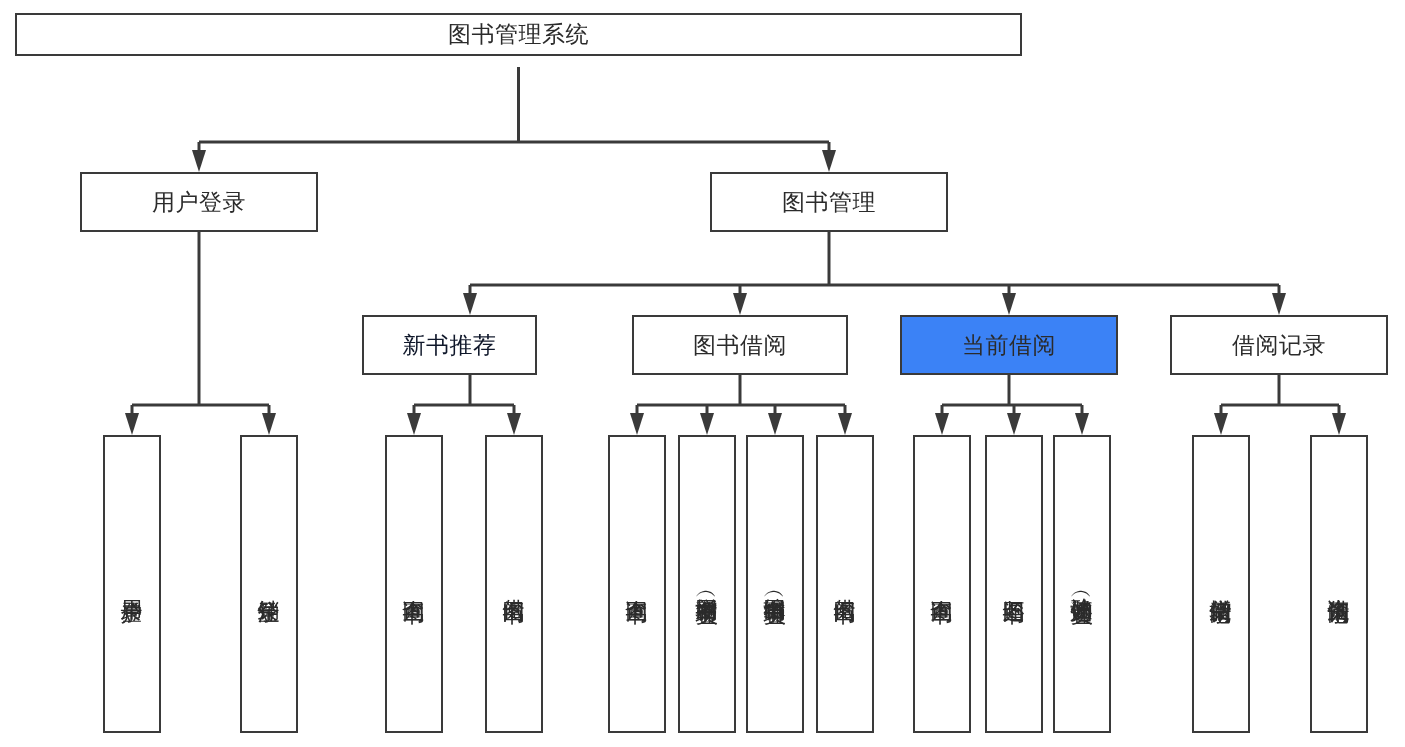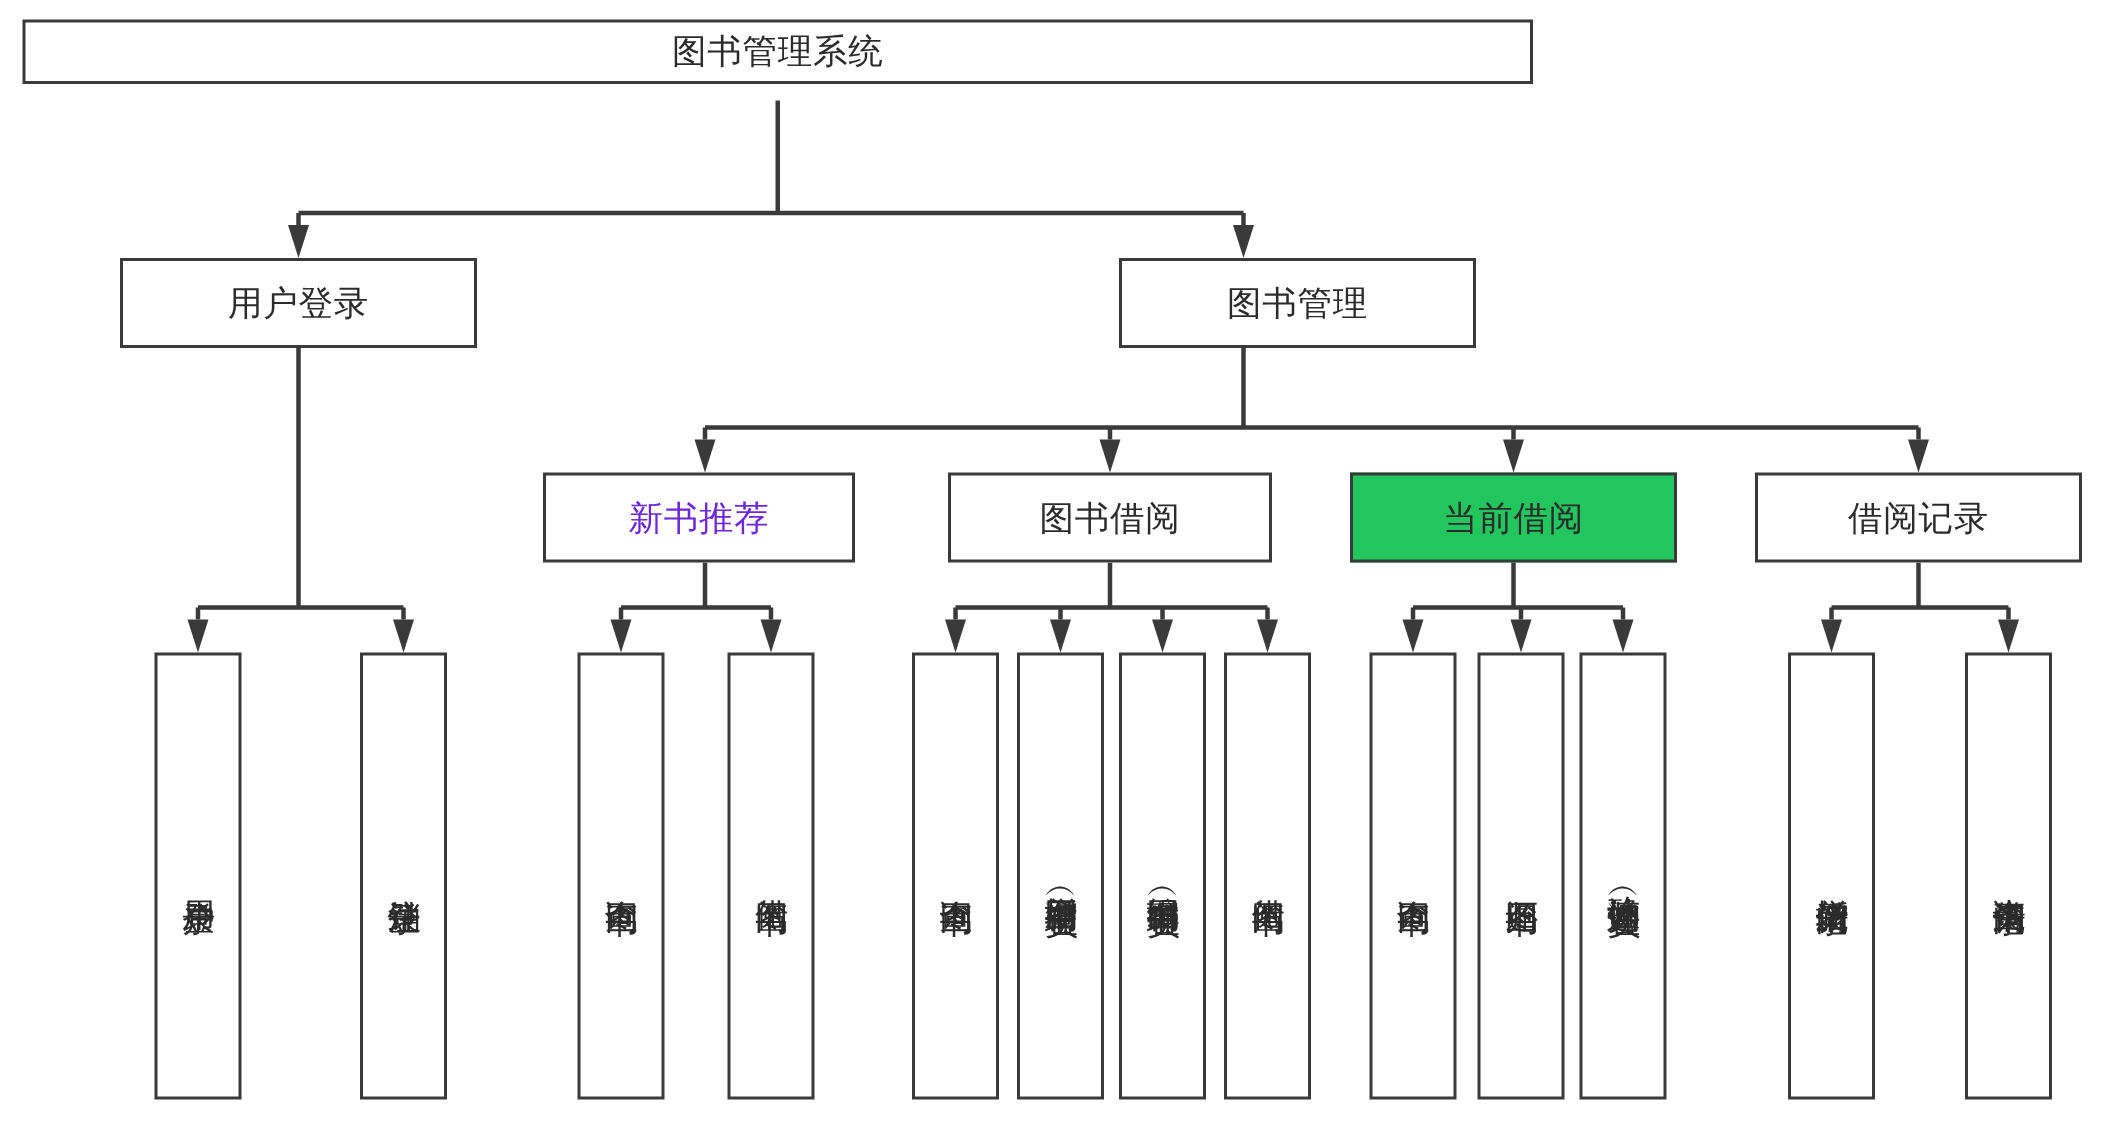--- a/index.html
+++ b/index.html
@@ -122,30 +122,30 @@
       <polygon points="1332,413 1346,413 1339,435" fill="#3a3a3a"></polygon>
     </svg>
 
   <div id="nodes-layer">
       <div class="node horiz" style="left: 15px; top: 13px; width: 1007px; height: 43px; border-color: rgb(58, 58, 58); color: rgb(43, 43, 43); background: rgb(255, 255, 255);">
         <span>图书管理系统</span>
       </div>
       <div class="node horiz" style="left: 80px; top: 172px; width: 238px; height: 60px; border-color: rgb(58, 58, 58); color: rgb(43, 43, 43); background: rgb(255, 255, 255);">
         <span>用户登录</span>
       </div>
-      <div class="node horiz" style="left: 710px; top: 172px; width: 238px; height: 60px; border-color: rgb(58, 58, 58); color: rgb(43, 43, 43); background: rgb(255, 255, 255); margin-left: 36px;">
+      <div class="node horiz" style="left: 710px; top: 172px; width: 238px; height: 60px; border-color: rgb(58, 58, 58); color: rgb(43, 43, 43); background: rgb(255, 255, 255);">
         <span>图书管理</span>
       </div>
-      <div class="node horiz" style="left: 362px; top: 315px; width: 208px; height: 60px; border-color: rgb(58, 58, 58); color: #6d28d9; background: rgb(255, 255, 255);">
+      <div class="node horiz" style="left: 362px; top: 315px; width: 175px; height: 60px; border-color: rgb(58, 58, 58); color: #0f172a; background: rgb(255, 255, 255);">
         <span>新书推荐</span>
       </div>
       <div class="node horiz" style="left: 632px; top: 315px; width: 216px; height: 60px; border-color: rgb(58, 58, 58); color: rgb(43, 43, 43); background: rgb(255, 255, 255);">
         <span>图书借阅</span>
       </div>
-      <div class="node horiz" style="left: 900px; top: 315px; width: 218px; height: 60px; border-color: rgb(58, 58, 58); color: rgb(43, 43, 43); background: #22c55e;">
+      <div class="node horiz" style="left: 900px; top: 315px; width: 218px; height: 60px; border-color: rgb(58, 58, 58); color: rgb(43, 43, 43); background: #3b82f6;">
         <span>当前借阅</span>
       </div>
       <div class="node horiz" style="left: 1170px; top: 315px; width: 218px; height: 60px; border-color: rgb(58, 58, 58); color: rgb(43, 43, 43); background: rgb(255, 255, 255);">
         <span>借阅记录</span>
       </div>
       <div class="node vert" style="left: 103px; top: 435px; width: 58px; height: 298px; border-color: rgb(58, 58, 58); color: rgb(43, 43, 43); background: rgb(255, 255, 255);">
         <span class="vtext">用户登录</span>
       </div>
       <div class="node vert" style="left: 240px; top: 435px; width: 58px; height: 298px; border-color: rgb(58, 58, 58); color: rgb(43, 43, 43); background: rgb(255, 255, 255);">
         <span class="vtext">注销登录</span>

